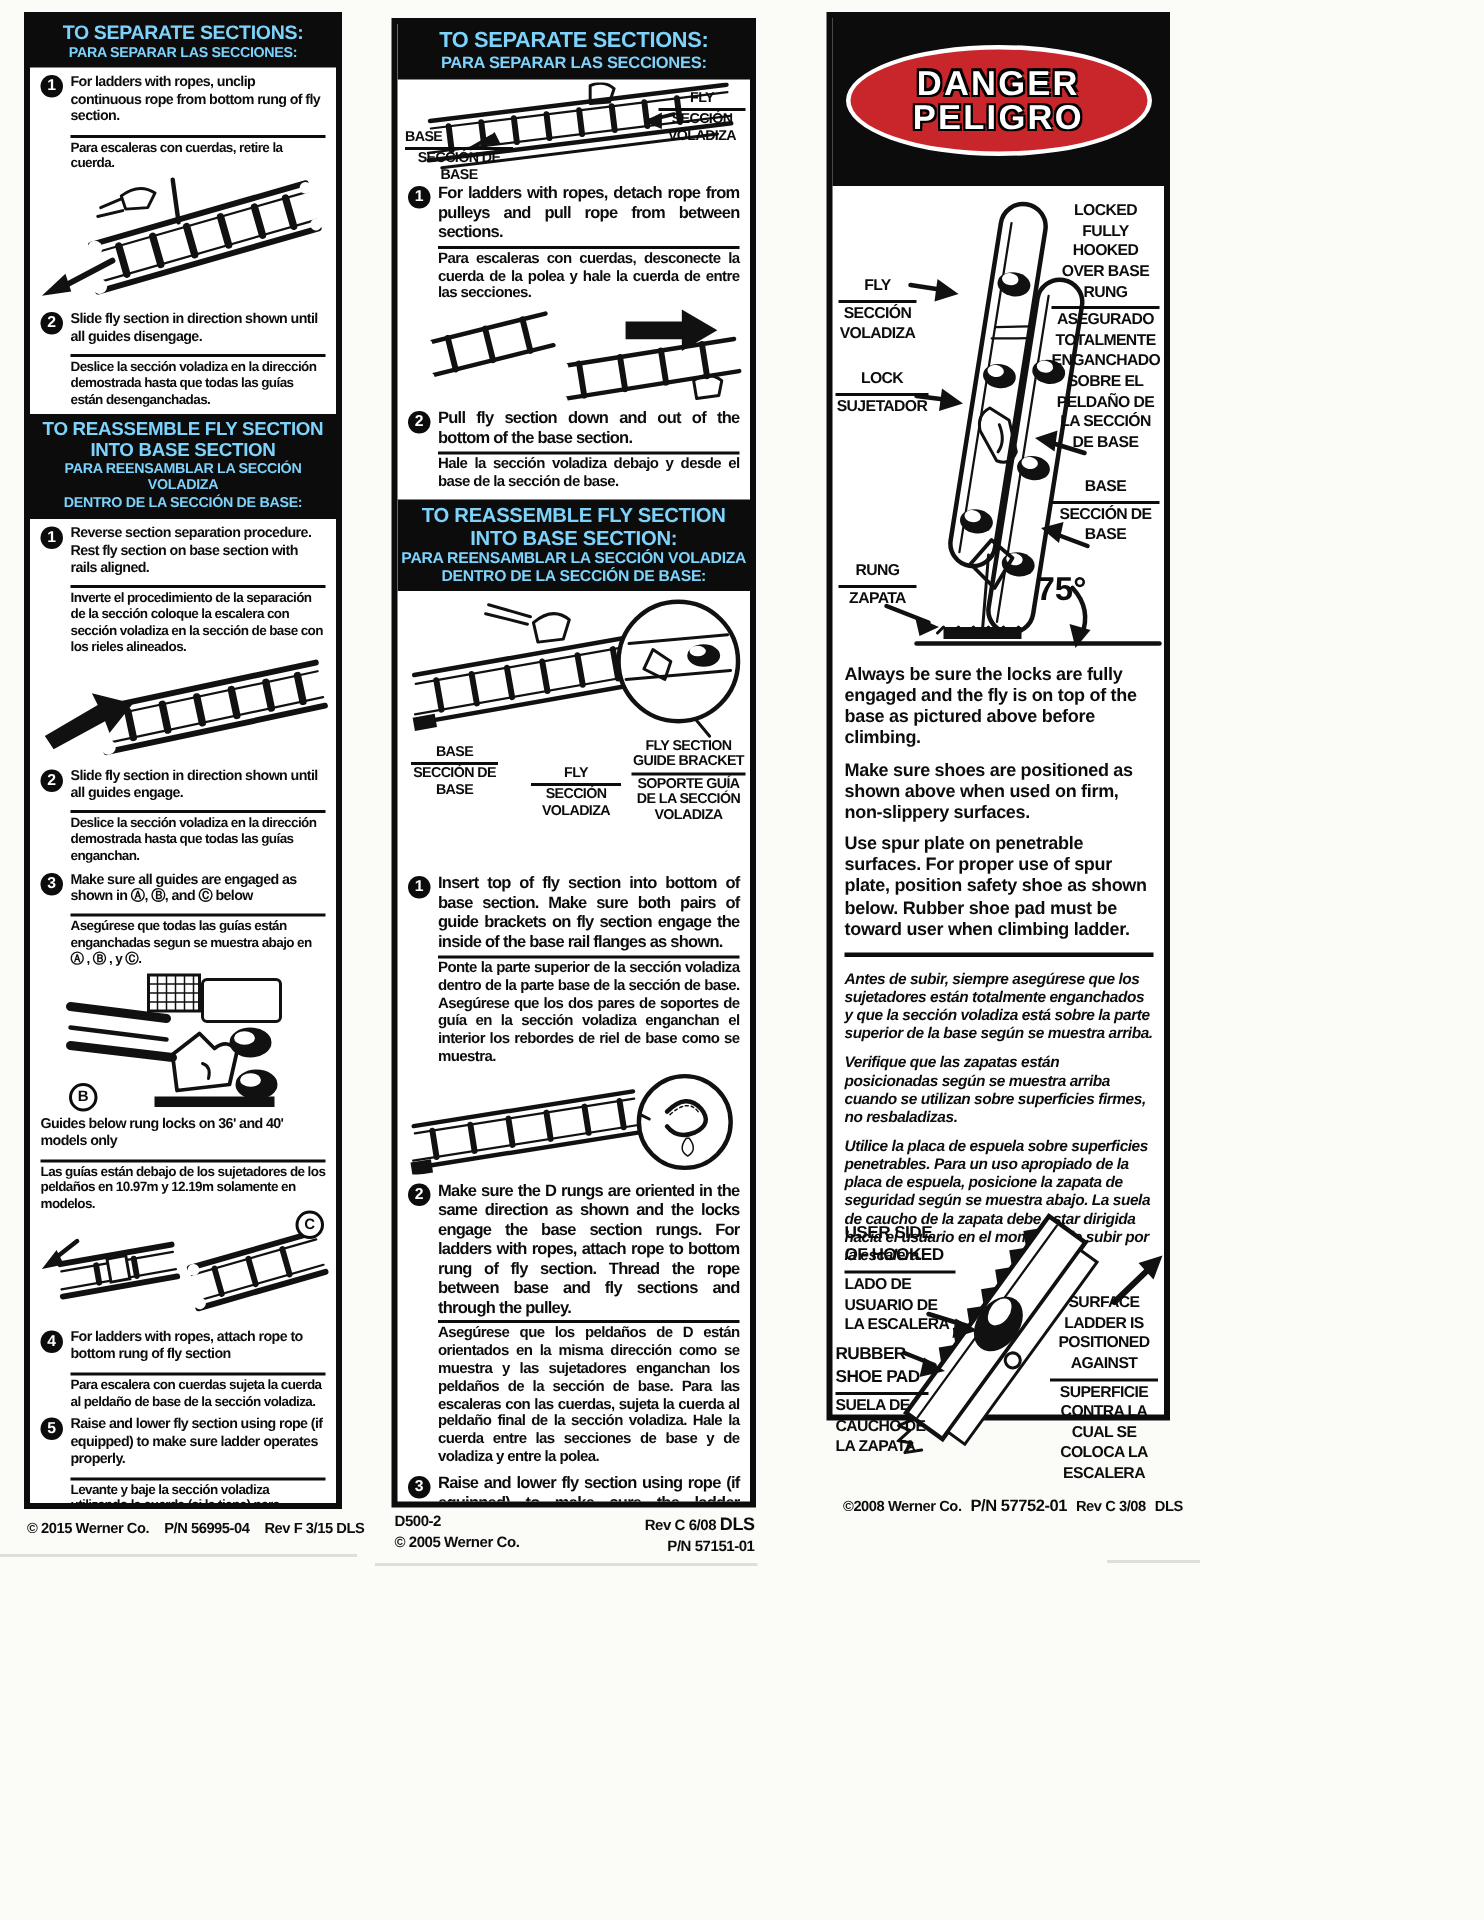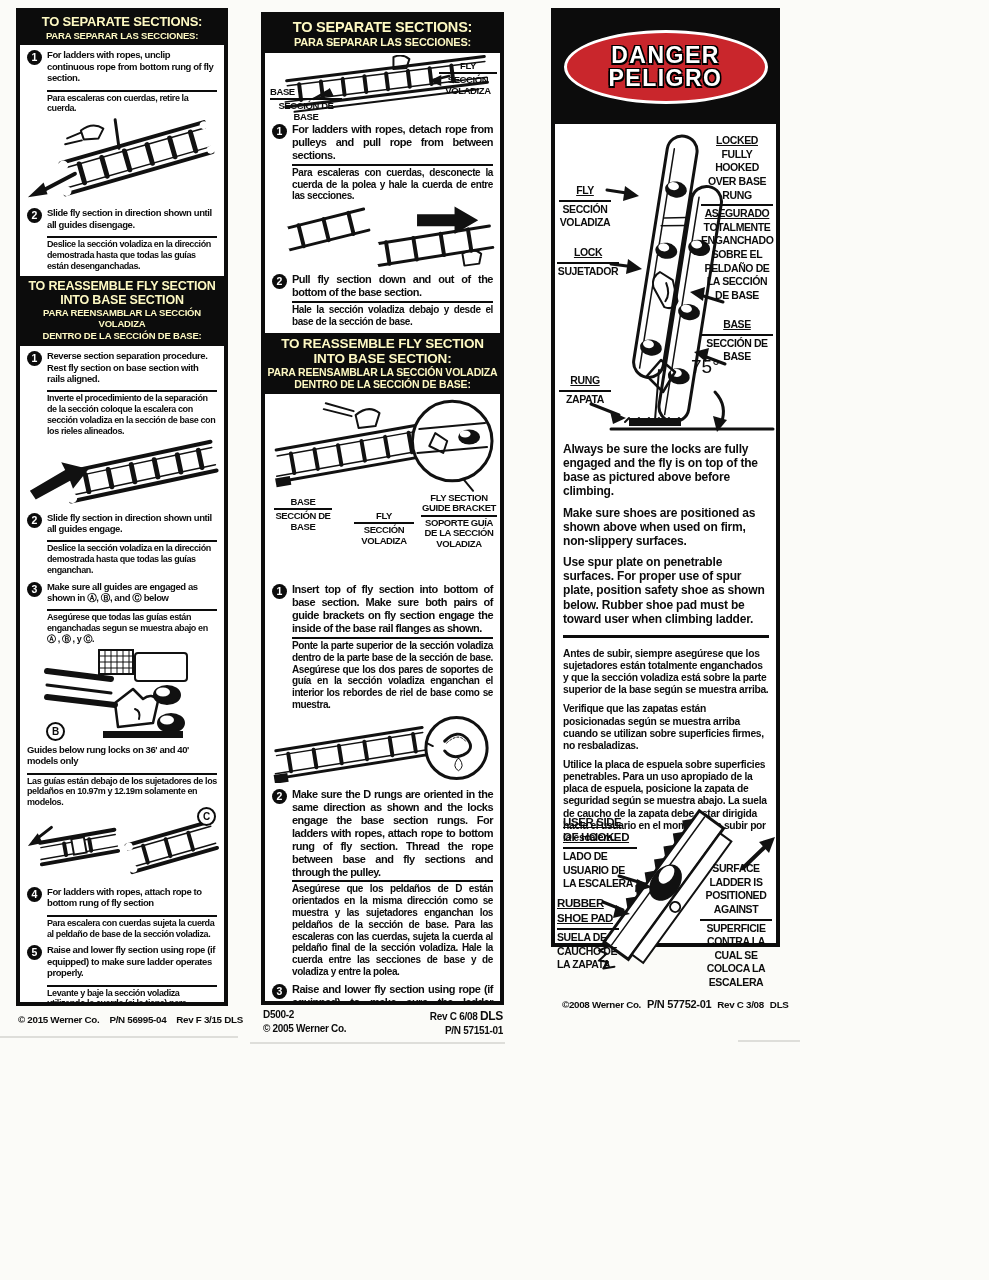--- a/index.html
+++ b/index.html
@@ -1,21 +1,21 @@
 <!DOCTYPE html>
 <html><head>
 <meta charset="utf-8">
 <style>
   html,body{margin:0;padding:0;}
   body{width:989px;height:1280px;background:#fbfbf8;font-family:"Liberation Sans","DejaVu Sans",sans-serif;color:#0c0c0c;position:relative;overflow:hidden;}
   .panel{position:absolute;background:#fff;border:4px solid #0c0c0c;box-sizing:border-box;overflow:hidden;}
   #p1{left:16px;top:8px;width:212px;height:998px;}
   #p2{left:261px;top:12px;width:243px;height:993px;}
   #p3{left:551px;top:8px;width:229px;height:939px;overflow:visible;}
-  .band{background:#0c0c0c;color:#fef9c3;text-align:center;padding:3px 2px 4px;letter-spacing:-0.2px;}
+  .band{background:#0c0c0c;color:#7dd3fc;text-align:center;padding:3px 2px 4px;letter-spacing:-0.2px;}
   .band .b1{font-weight:bold;font-size:13px;line-height:1.12;}
   .band .b2{font-weight:bold;font-size:9.5px;line-height:1.15;margin-top:1px;}
   #p2 .band .b1{font-size:14.5px;}
   #p2 .band .b2{font-size:11px;}
   #p2 .band2 .b1{font-size:13.5px;}
   #p2 .band2 .b2{font-size:10.5px;margin-top:0;}
   .step{display:flex;gap:5px;padding:4px 7px 1px 7px;}
   .n{flex:none;width:15px;height:15px;border-radius:50%;background:#0c0c0c;color:#fff;font-size:10.5px;font-weight:bold;text-align:center;line-height:15px;margin-top:1px;}
   .t{flex:1;}
   #p1 .en{font-weight:bold;font-size:9.5px;line-height:1.2;letter-spacing:-0.4px;}
@@ -30,26 +30,26 @@
   .mlabel .term{border-bottom:2px solid #0c0c0c;padding-bottom:1px;margin-bottom:1px;display:block;}
   .foot{position:absolute;font-weight:bold;letter-spacing:-0.3px;white-space:nowrap;}
   #f1{left:18px;top:1014px;width:214px;display:flex;gap:10px;font-size:9.8px;}
   #f2{left:263px;top:1008px;width:240px;display:flex;justify-content:space-between;font-size:10px;line-height:1.35;white-space:normal;}
   #f2 .fr{text-align:right;}
   #f2 .dls{font-size:12px;}
   
   .hdr3{position:absolute;left:0;top:0;width:100%;height:112px;background:#0c0c0c;}
   .oval{position:absolute;left:50%;top:18px;transform:translateX(-50%);width:198px;height:68px;background:#c9262c;border:3px solid #fff;border-radius:50%;display:flex;flex-direction:column;align-items:center;justify-content:center;color:#fff;font-weight:bold;font-size:23px;line-height:1.02;letter-spacing:1.5px;text-shadow:1.5px 1.5px 0 #000,-1.5px 1.5px 0 #000,1.5px -1.5px 0 #000,-1.5px -1.5px 0 #000;}
   .dcol{position:absolute;text-align:center;font-weight:bold;font-size:10.5px;line-height:1.3;letter-spacing:-0.4px;}
-  .dcol .u{text-decoration:underline;}
+  .dcol .u{}
   .dcol .r{border-top:2px solid #0c0c0c;margin:2px 0 1px;}
-  .angle{position:absolute;font-size:19px;font-weight:normal;letter-spacing:0;}
+  .angle{position:absolute;font-size:22px;font-weight:bold;letter-spacing:0;margin-top:24px;}
   #p3-text{position:absolute;left:8px;top:430px;width:206px;}
   .pe{font-weight:bold;font-size:12px;line-height:1.18;letter-spacing:-0.2px;margin:0 0 7px;}
-  .ps{font-weight:bold;font-size:10.3px;line-height:1.18;letter-spacing:-0.3px;margin:0 0 7px;}
+  .ps{font-weight:bold;font-size:10.3px;line-height:1.18;letter-spacing:-0.3px;margin:0 0 7px;font-style:italic;}
   .rule3{border-top:3px solid #0c0c0c;margin:9px 0 10px;}
   #f3{left:7px;top:986px;width:211px;display:flex;gap:6px;align-items:baseline;font-size:9.8px;}
   #f3 .pn{font-size:11px;}
   .svgabs{position:absolute;}
   .scanline{position:absolute;height:2px;background:#dededa;}
   .d-ink line,.d-ink path,.d-ink polyline{stroke:#111;fill:none;stroke-linecap:round;stroke-linejoin:round;}
 </style>
 </head>
 <body>
 

